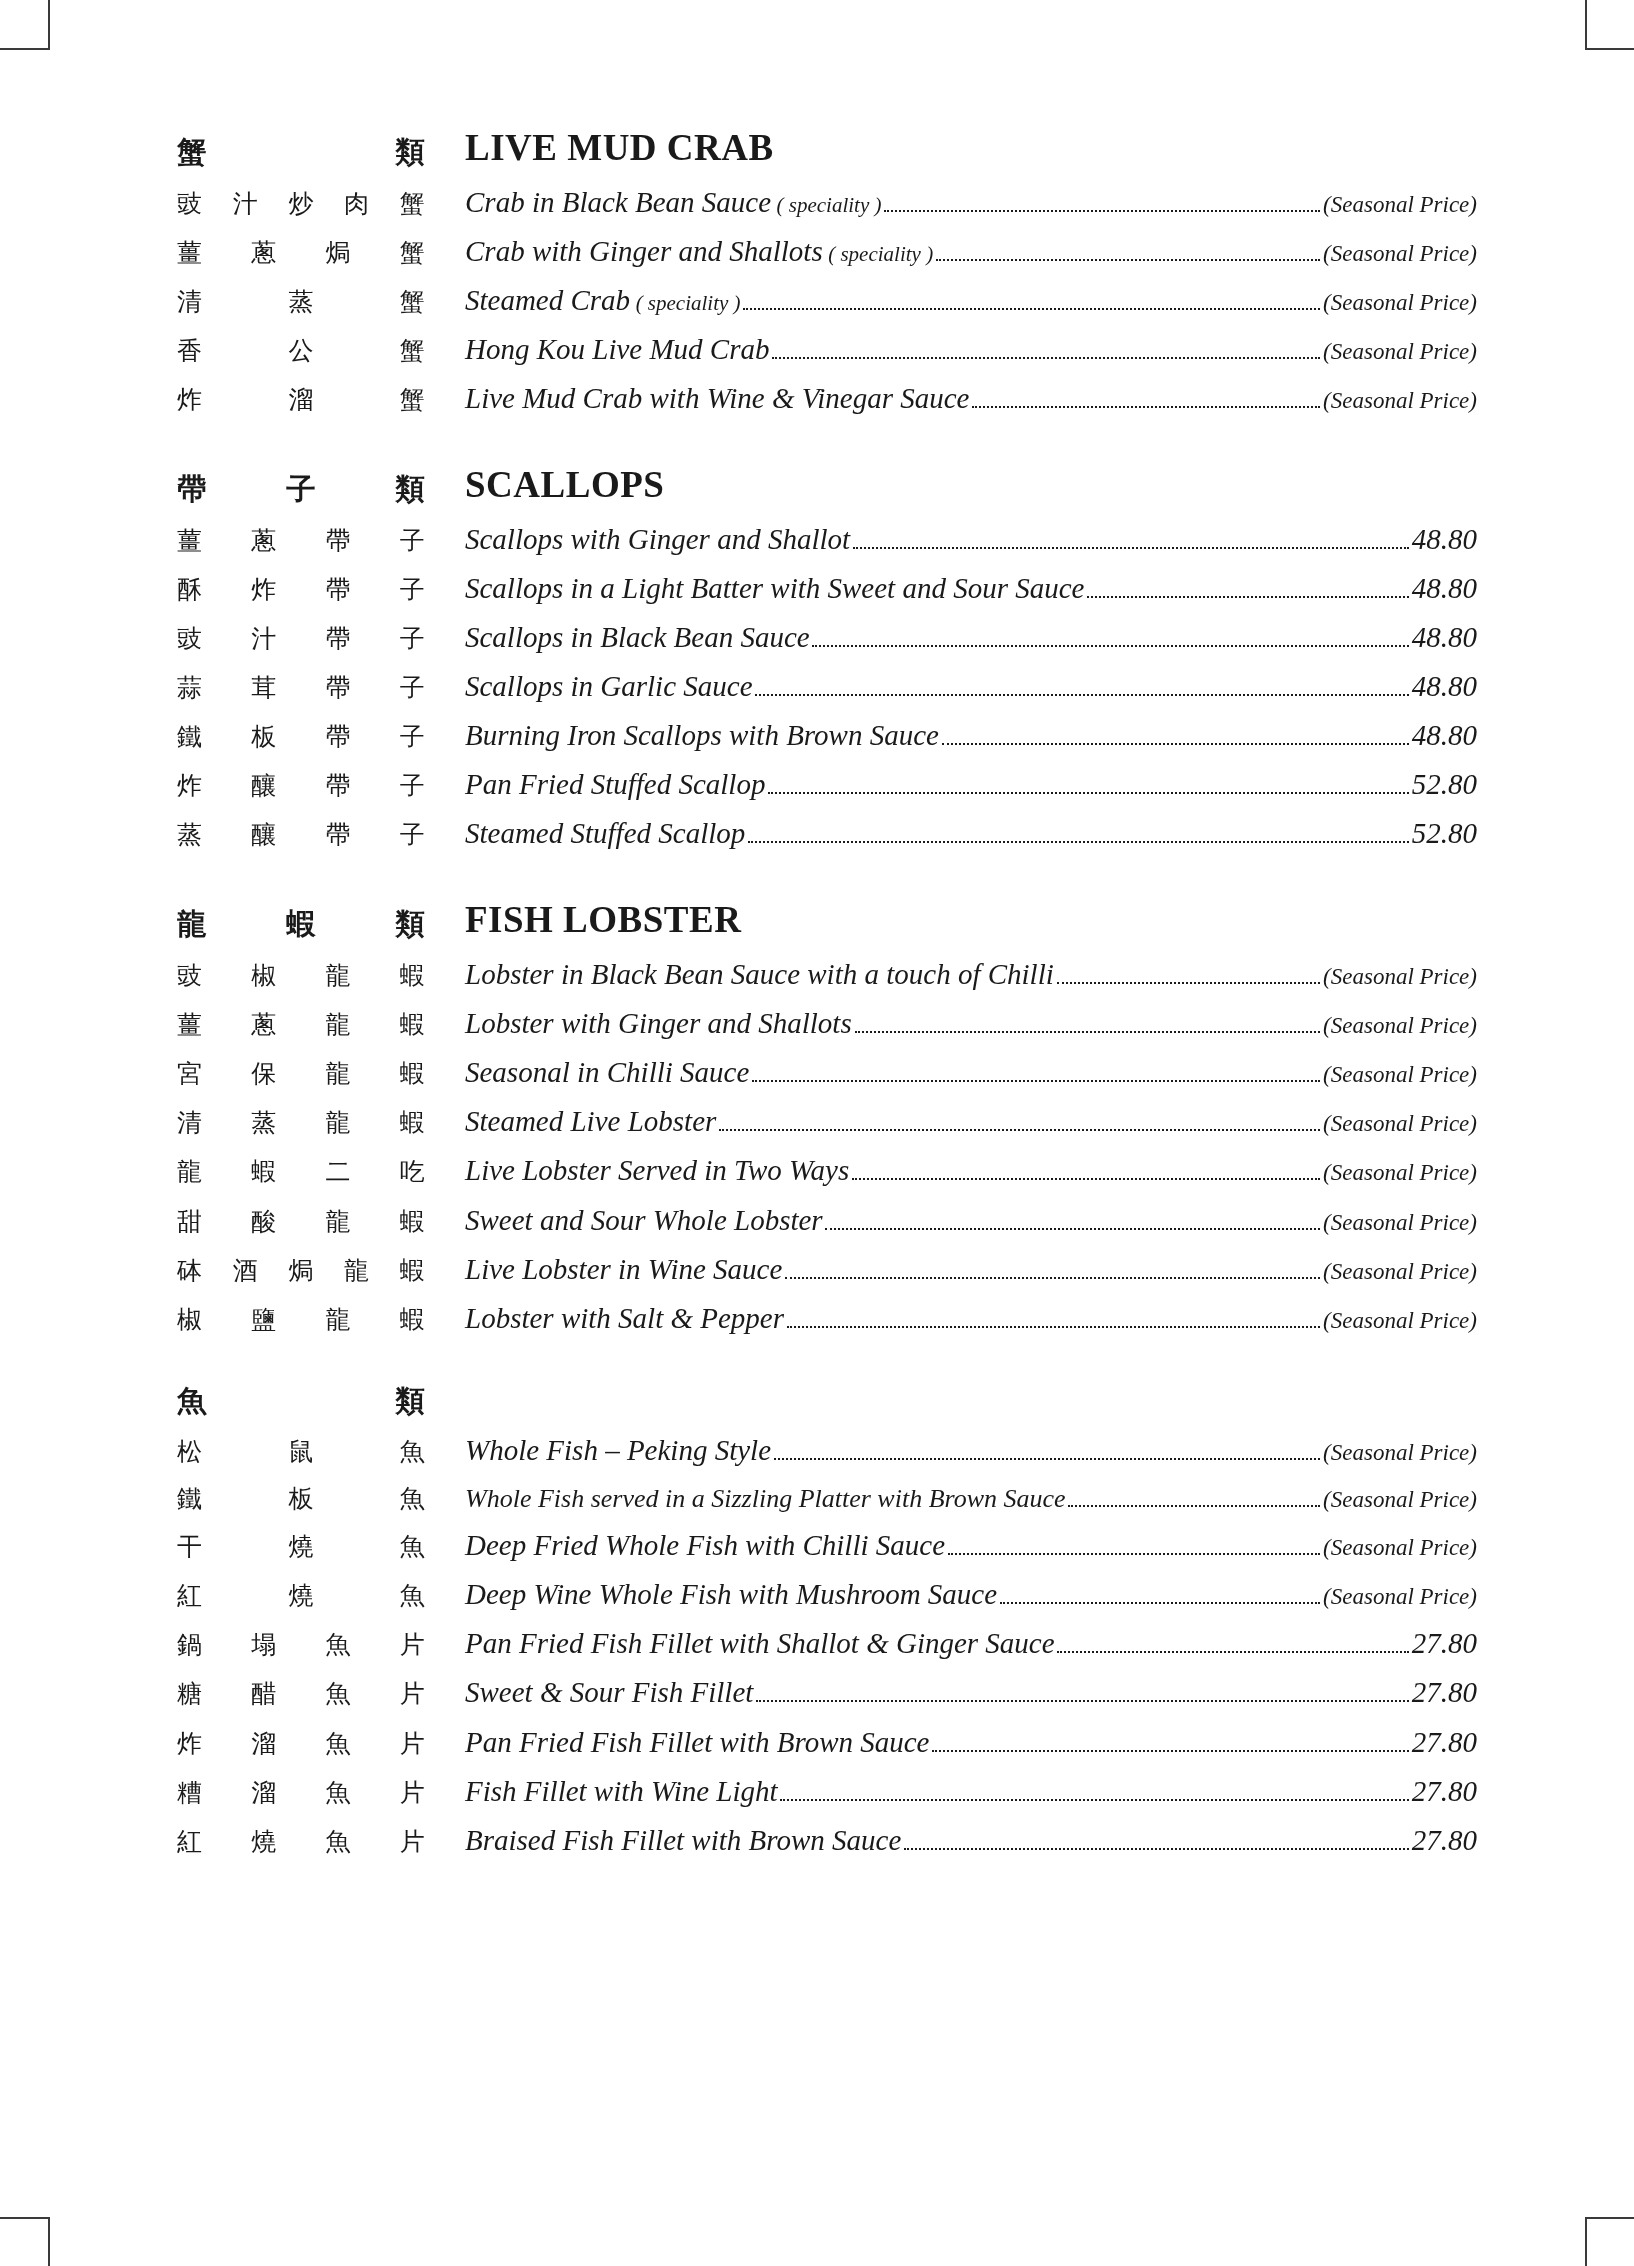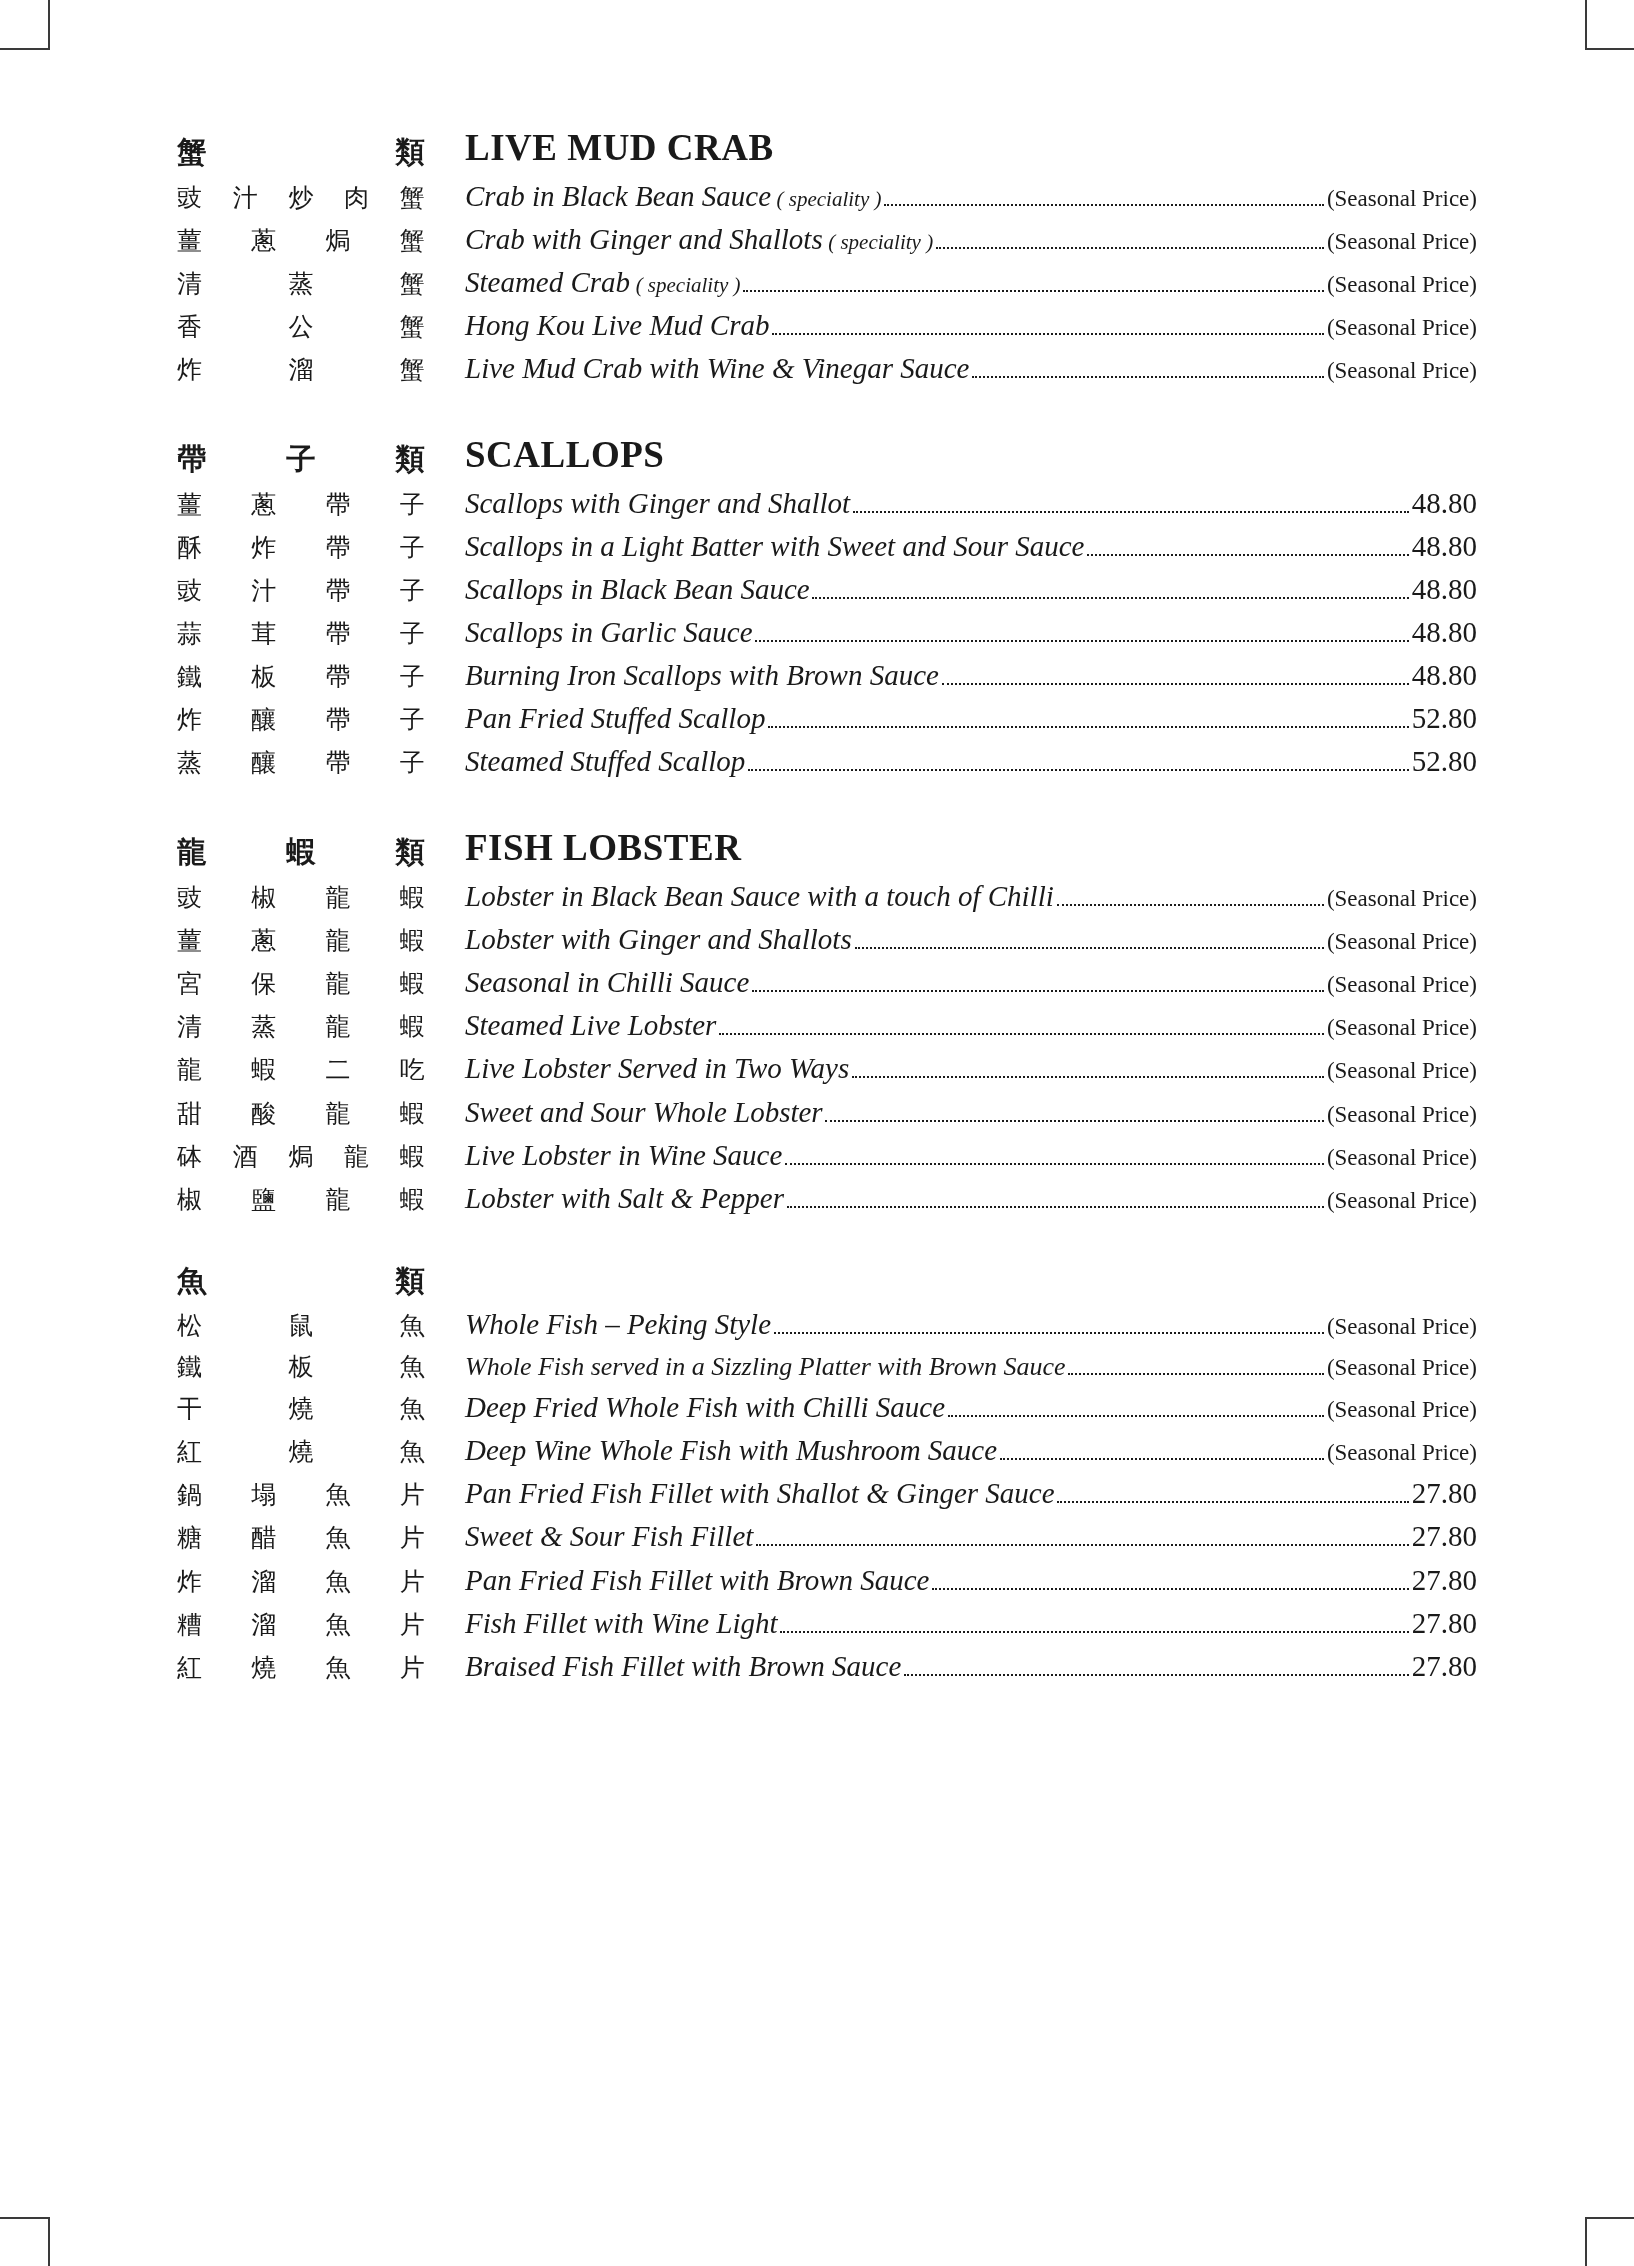--- a/index.html
+++ b/index.html
@@ -92,20 +92,21 @@
     box-sizing: border-box;
   }
   .item .zh span { display: inline-block; }
 
   .item .en {
     flex: 1 1 auto;
     display: flex;
     align-items: baseline;
     padding-left: 31px;
     min-width: 0;
+    margin-top: 6px;
   }
 
   .name {
     font-style: italic;
     font-size: 29px;
     line-height: 1.2;
     white-space: nowrap;
   }
   .name.small {
     font-size: 26px;
@@ -117,20 +118,21 @@
     padding-left: 5.5px;
   }
   .leader {
     flex: 1 1 auto;
     border-bottom: 2.8px dotted #1a1a1a;
     margin: 0 2.8px 6.5px 2.8px;
     min-width: 13px;
     height: 0;
   }
   .price {
+    font-style: italic;
     font-size: 29px;
     white-space: nowrap;
     text-align: right;
   }
   .price.seasonal {
     font-size: 23px;
   }
 </style>
 </head>
 <body>

